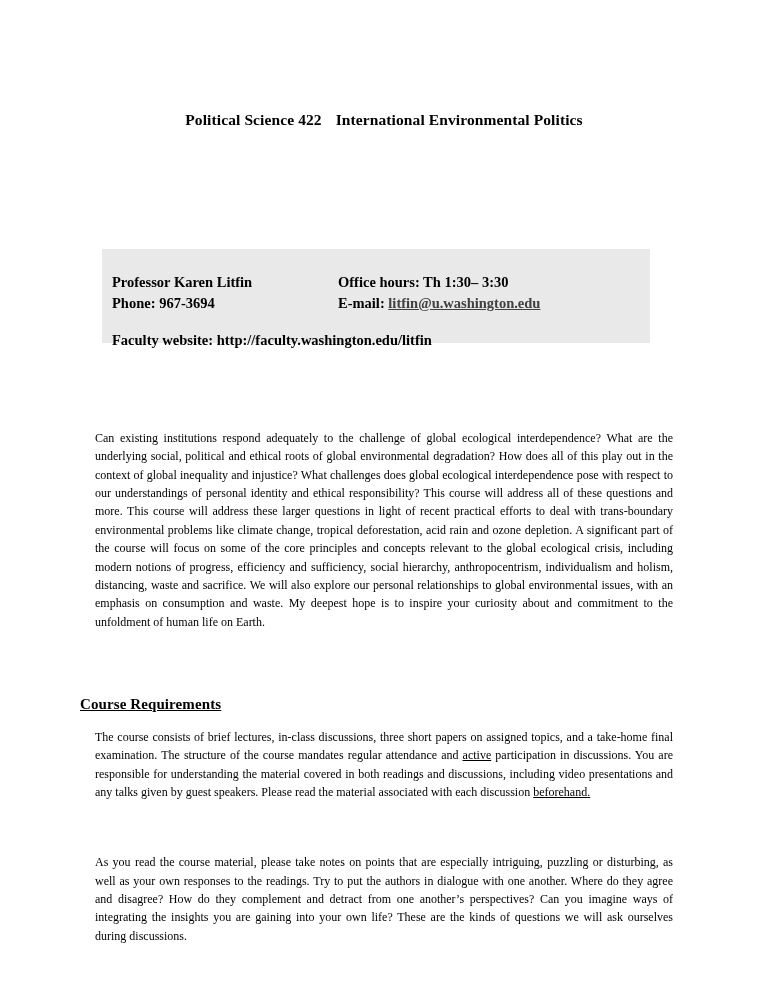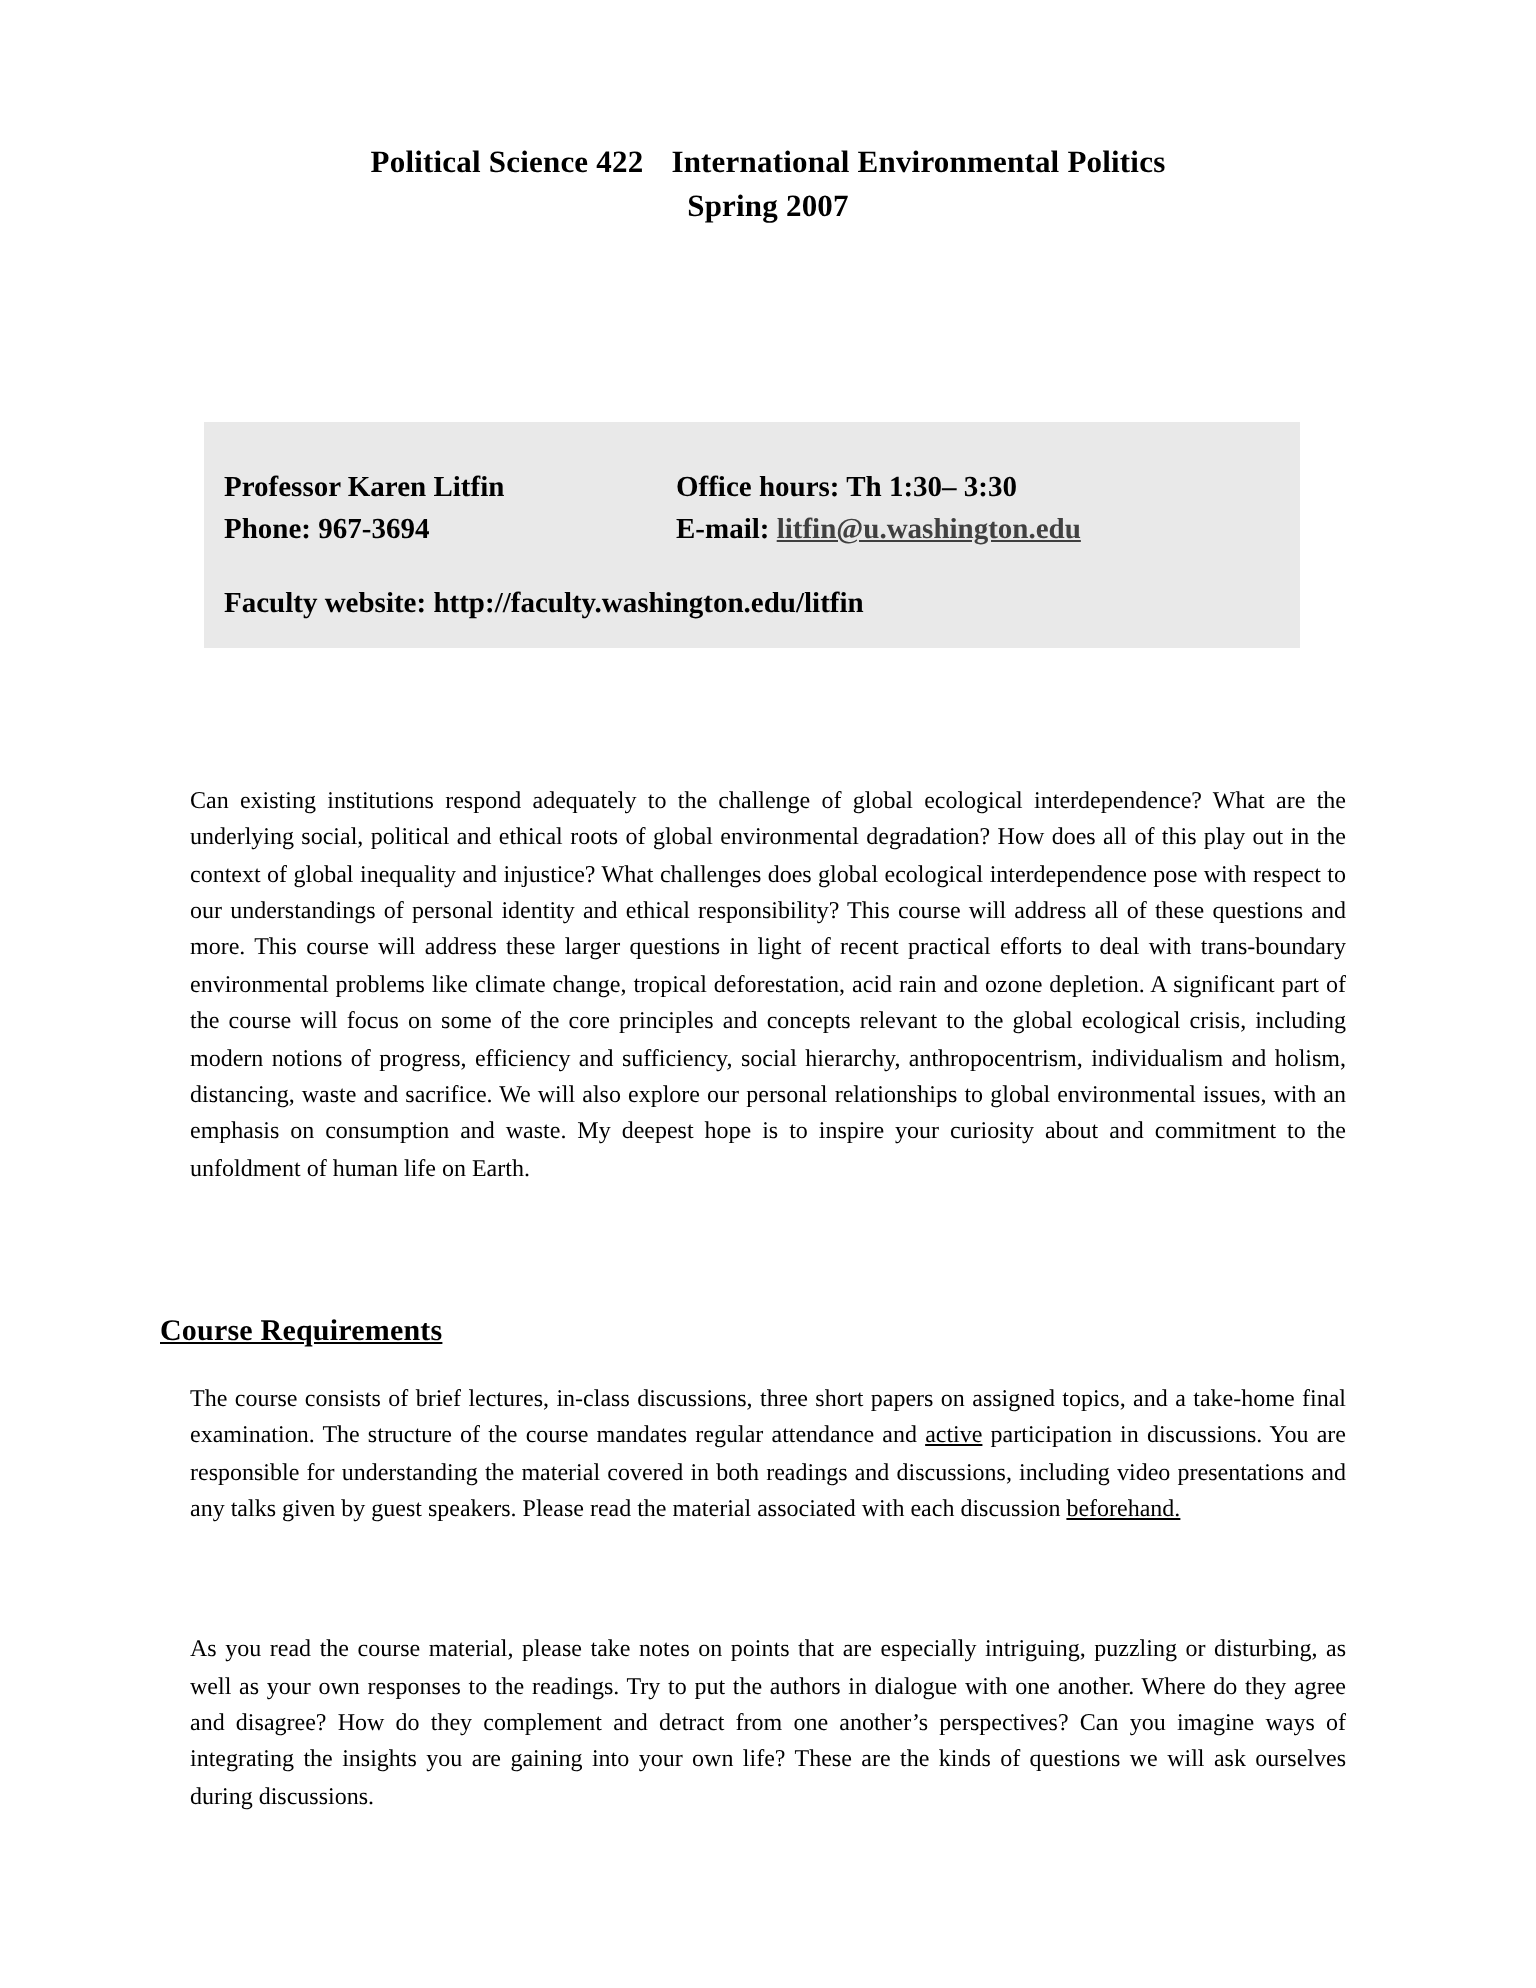--- a/index.html
+++ b/index.html
@@ -17,21 +17,21 @@
   .page {
     position: relative;
     width: 768px;
     height: 994px;
     box-sizing: border-box;
     padding: 0;
   }
 
   
   .title-block {
-    margin-top: 71px;
+    margin-top: 109px;
     text-align: center;
     font-weight: bold;
     font-size: 15.5px;
     line-height: 1.45;
   }
   .title-line-1 {
     letter-spacing: 0.1px;
   }
   .title-course-sep {
     display: inline-block;
@@ -40,21 +40,21 @@
   .title-line-2 {
     letter-spacing: 0.1px;
   }
 
   
   .info-box {
     position: absolute;
     left: 102px;
     top: 140px;
     width: 548px;
-    height: 113px;
+    height: 94px;
     background: #e9e9e9;
   }
   .info-inner {
     position: absolute;
     left: 10px;
     top: 22px;
     right: 8px;
     font-weight: bold;
     font-size: 14.5px;
     line-height: 1.52;
@@ -114,21 +114,20 @@
 </style>
 </head>
 <body>
 
 <div class="page">
 
   <div class="title-block">
     <div class="title-line-1">
       <span>Political Science 422</span><span class="title-course-sep"></span><span>International Environmental Politics</span>
     </div>
-    <div class="title-line-2">Spring 2007</div>
   </div>
 
   <div class="info-box">
     <div class="info-inner">
       <div class="info-row">
         <span class="info-left">Professor Karen Litfin</span><span class="info-right">Office hours: Th  1:30– 3:30</span>
       </div>
       <div class="info-row">
         <span class="info-left">Phone:  967-3694</span><span class="info-right">E-mail:</span>&nbsp;<a class="email-link" href="#">litfin@u.washington.edu</a>
       </div>

